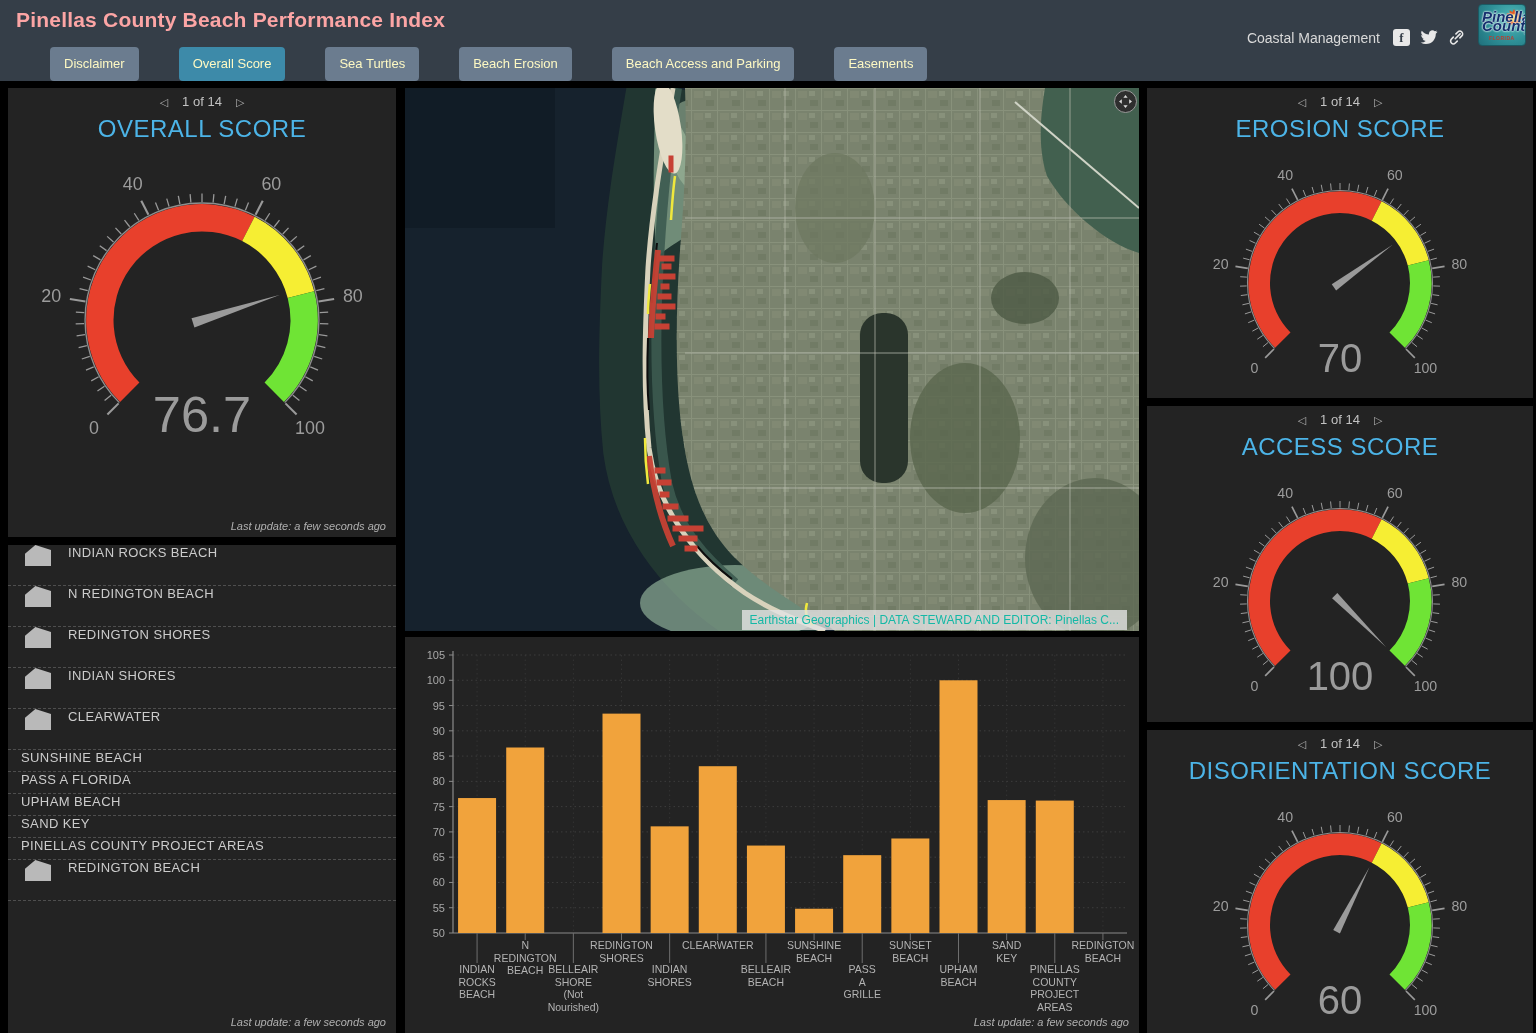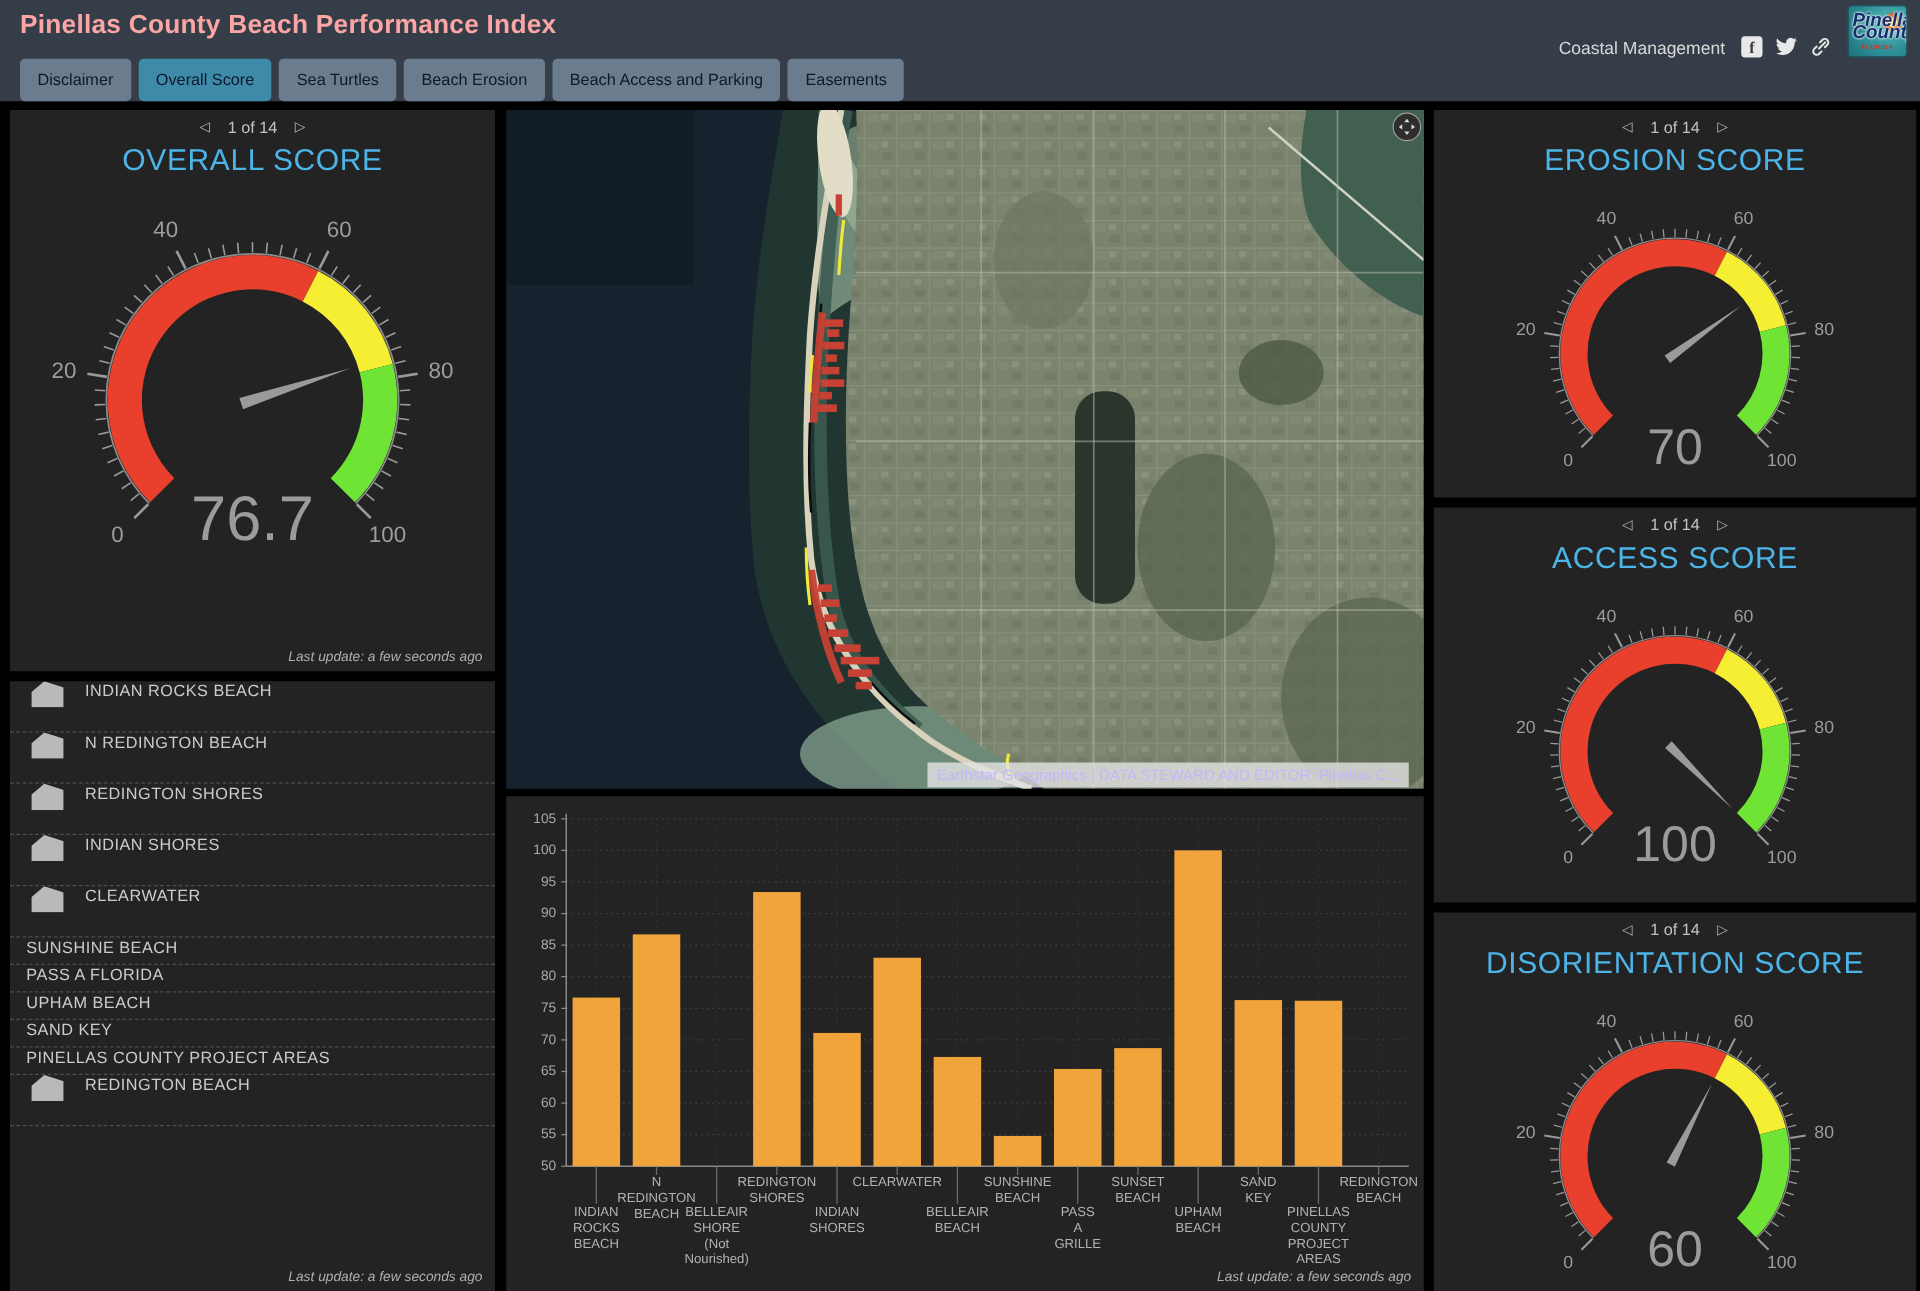--- a/index.html
+++ b/index.html
@@ -14,21 +14,21 @@
   .soc{display:flex;align-items:center;gap:10px;}
   .fb{width:17px;height:17px;background:#e8e8e8;border-radius:3px;display:flex;align-items:center;justify-content:center;}
   .fb span{color:#353e48;font-weight:bold;font-size:13px;font-family:"Liberation Serif",serif;}
   .logo{width:46px;height:40px;border-radius:4px;background:radial-gradient(circle at 70% 35%,#4fb8ba 0%,#2e8f96 55%,#20707c 100%);position:relative;overflow:hidden;border:1px solid #1b5a63;}
   .logo .sun{position:absolute;right:2px;top:4px;width:18px;height:18px;}
   .logo .l1{position:absolute;left:3px;top:7px;font-size:15px;line-height:9px;font-weight:bold;font-style:italic;color:#16306e;text-shadow:0 0 2px #fff,0 0 2px #fff;}
   .logo .l2{position:absolute;left:10px;bottom:4px;font-size:5px;color:#c03a2c;font-weight:bold;letter-spacing:.5px;}
 
   
   .tabs{position:absolute;left:16px;top:47px;display:flex;gap:6px;}
-  .tab{background:#6b7c8f;color:#0f172a;font-size:13px;padding:9px 14px 10px;border-radius:4px;cursor:pointer;white-space:nowrap;}
+  .tab{background:#6b7c8f;color:#fef9c3;font-size:13px;padding:9px 14px 10px;border-radius:4px;cursor:pointer;white-space:nowrap;margin-left:34px;}
   .tab.active{background:#3d8aa9;}
 
   
   .panel{position:absolute;background:#232323;}
   #panel-overall{left:8px;top:88px;width:388px;height:449px;}
   #panel-list{left:8px;top:545px;width:388px;height:488px;}
   #panel-map{left:405px;top:88px;width:734px;height:543px;background:#16222d;}
   #panel-chart{left:405px;top:637px;width:734px;height:396px;}
   #panel-erosion{left:1147px;top:88px;width:386px;height:310px;}
   #panel-access{left:1147px;top:406px;width:386px;height:316px;}
@@ -42,21 +42,21 @@
 
   
   .blist{position:absolute;inset:0 0 30px 0;overflow:hidden;}
   .brow{display:flex;align-items:flex-start;border-bottom:1px dashed #4e4e4e;color:#cccccc;font-size:13px;letter-spacing:.4px;cursor:pointer;}
   .brow.big{height:40px;padding-left:17px;gap:17px;}
   .brow.small{height:21px;padding-left:13px;}
   .poly-ic{width:26px;height:21px;background:#b9b9b9;clip-path:polygon(0% 100%,0% 42%,40% 0%,100% 24%,100% 100%);}
 
   
   #mapsvg{position:absolute;inset:0;cursor:grab;}
-  .attrib{position:absolute;right:12px;bottom:1px;height:20px;line-height:20px;padding:0 8px;background:rgba(228,228,228,.8);color:#c4b5fd;font-size:12px;white-space:nowrap;}
+  .attrib{position:absolute;right:12px;bottom:1px;height:20px;line-height:20px;padding:0 8px;background:rgba(228,228,228,.8);color:#14b8a6;font-size:12px;white-space:nowrap;}
   .expandbtn{position:absolute;right:2px;top:2px;width:21px;height:21px;border-radius:50%;background:#2e2e2e;border:1px solid #9a9a9a;display:flex;align-items:center;justify-content:center;cursor:pointer;}
 
   
   #barsvg{position:absolute;inset:0;}
 </style>
 </head>
 <body>
 
 <div class="page">
 

